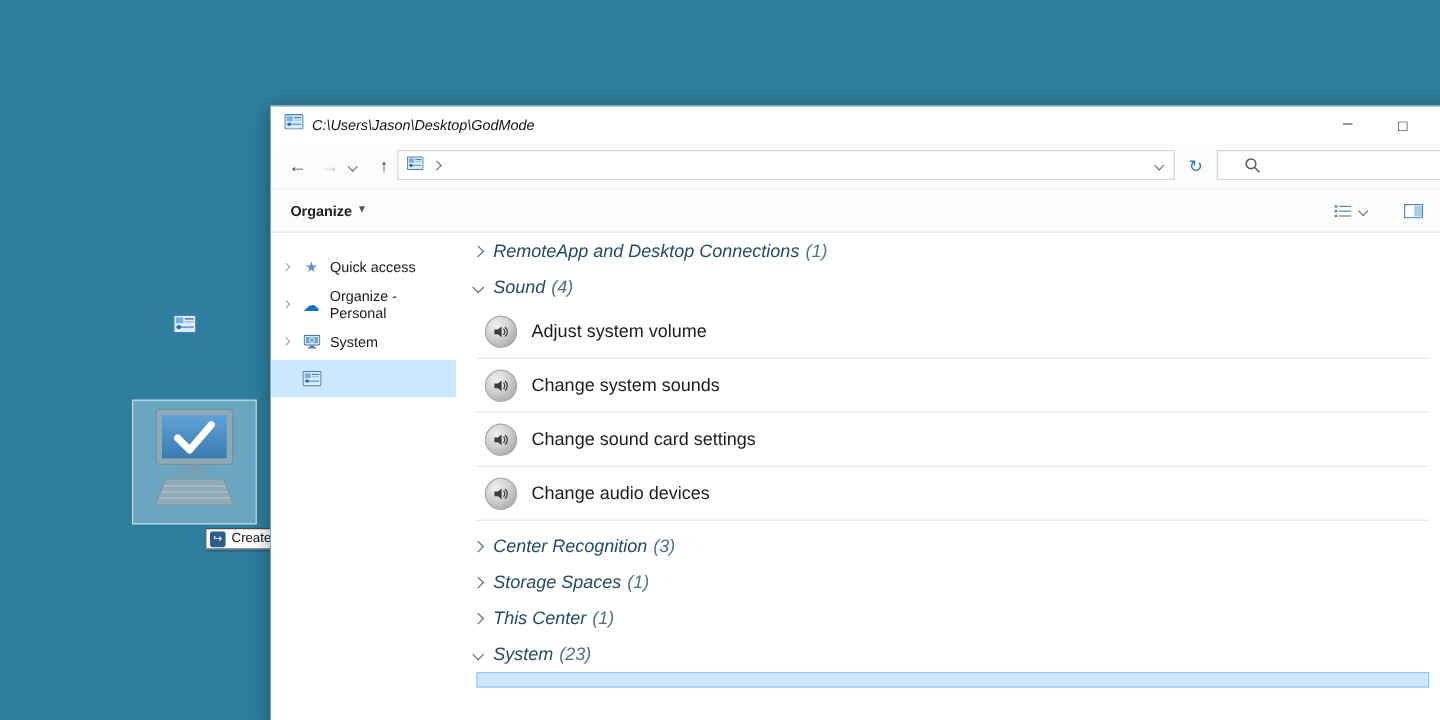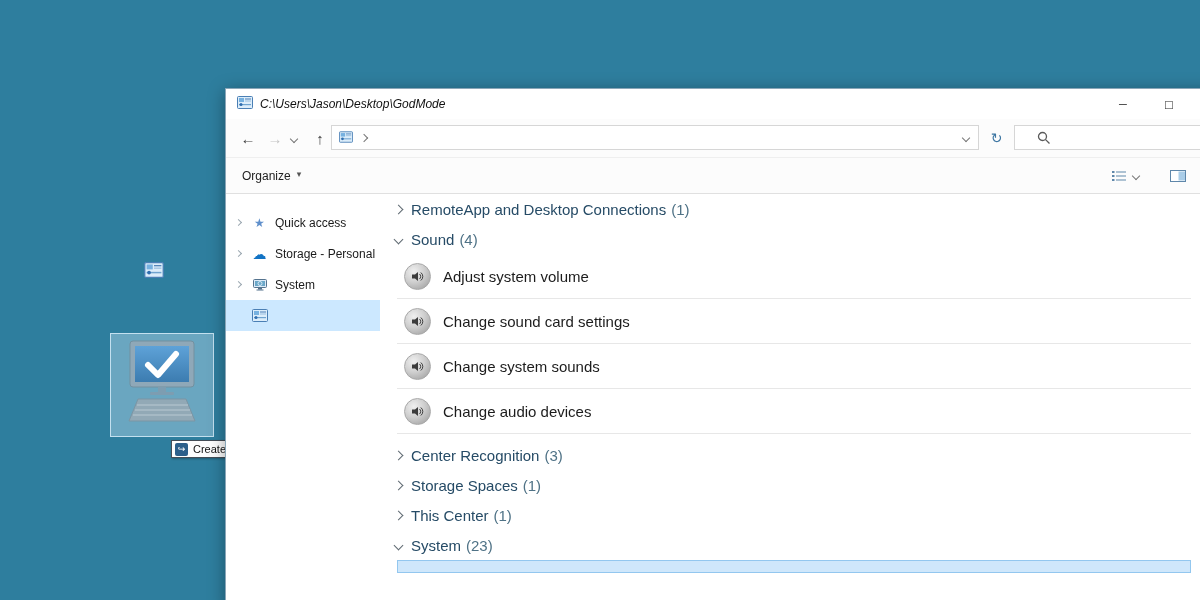--- a/index.html
+++ b/index.html
@@ -33,41 +33,41 @@
   .nav-up   { left:82px; width:24px; color:#3f3f3f; }
   .addressbar { position:absolute; left:105px; top:6px; width:648px; height:25px; background:#fff; border:1px solid #d6d6d6; box-sizing:border-box; display:flex; align-items:center; padding-left:7px; }
   .addr-crumb-chev { margin-left:8px; }
   .addr-dd { position:absolute; right:1px; top:1px; width:22px; height:21px; display:flex; align-items:center; justify-content:center; }
   .refresh-btn { position:absolute; left:757px; top:6px; width:27px; height:25px; display:flex; align-items:center; justify-content:center; color:#3e77a3; font-size:14px; }
   .searchbox { position:absolute; left:788px; top:6px; width:222px; height:25px; border:1px solid #d6d6d6; background:#fff; box-sizing:border-box; }
   .search-icon { position:absolute; left:22px; top:5px; }
 
   
   .toolbar { position:relative; height:35px; background:#fcfcfc; border-bottom:1px solid #e0e0e0; display:flex; align-items:center; }
-  .organize { margin-left:16px; font-size:12px; color:#222; display:flex; align-items:flex-start; gap:6px; cursor:default; }
+  .organize { margin-left:16px; font-size:12px; color:#222; display:flex; align-items:flex-start; gap:6px; cursor:default;font-weight:bold; }
   .organize .caret { font-size:9px; color:#555; }
   .view-btn { position:absolute; top:8px; height:20px; display:flex; align-items:center; gap:6px; }
   .view-btn.list { left:886px; }
   .view-btn.pane { left:944px; }
 
   
   .window-body { position:relative; height:430px; background:#fff; }
 
   
   .sidebar { position:absolute; left:0; top:0; width:154px; padding-top:13px; }
   .side-row { position:relative; height:31px; display:flex; align-items:center; font-size:12px; color:#1a1a1a; padding-left:25px; box-sizing:border-box; }
   .side-row.selected { background:#cce8ff; }
   .side-chev { position:absolute; left:10px; top:13px; }
   .side-icon { width:17px; margin-right:7px; display:inline-flex; justify-content:center; align-items:center; }
   .icon-star { color:#5f8fcb; font-size:12px; }
   .icon-cloud { color:#1273c4; font-size:14px; }
 
   
   .content { position:absolute; left:165px; top:0; width:800px; }
-  .group-header { height:30px; display:flex; align-items:center; font-size:15px; cursor:default; }
+  .group-header { height:30px; display:flex; align-items:center; font-size:15px; cursor:default;font-style:italic; }
   .group-header .chev { margin:0 9px 0 4px; }
   .gname { color:#264b66; }
   .gcount { color:#4f7286; margin-left:5px; }
   .task-row { position:relative; height:45px; display:flex; align-items:center; padding-left:13px; }
   .task-row::after { content:""; position:absolute; left:6px; right:0; bottom:0; height:1px; background:#e7e7e7; }
   .speaker { width:27px; height:27px; border-radius:50%; border:1px solid #a8a8a8; box-sizing:border-box;
              background:radial-gradient(circle at 35% 30%, #f0f0f0 0%, #cfcfcf 45%, #989898 100%);
              display:flex; align-items:center; justify-content:center; margin-right:12px; }
   .task-label { font-size:15px; color:#1c1c1c; }
   .spacer6 { height:6px; }
@@ -214,21 +214,21 @@
 
       <div class="sidebar">
         <div class="side-row">
           <span class="chev right micro side-chev"></span>
           <span class="side-icon icon-star">★</span>
           <span>Quick access</span>
         </div>
         <div class="side-row">
           <span class="chev right micro side-chev"></span>
           <span class="side-icon icon-cloud">☁</span>
-          <span>Storage - Personal</span>
+          <span>Organize - Personal</span>
         </div>
         <div class="side-row">
           <span class="chev right micro side-chev"></span>
           <span class="side-icon">
             <svg width="14" height="12" viewBox="0 0 14 12">
               <rect x="0.5" y="0.5" width="13" height="8" rx="1" fill="#dceaf7" stroke="#55738e"></rect>
               <rect x="2" y="2" width="10" height="5" fill="#6aa7c8"></rect>
               <circle cx="7" cy="4.5" r="2" fill="none" stroke="#eaf4fb" stroke-width="0.8"></circle>
               <rect x="5" y="9" width="4" height="1.5" fill="#55738e"></rect>
               <rect x="3.5" y="10.5" width="7" height="1" fill="#55738e"></rect>
@@ -277,31 +277,31 @@
           <span class="task-label">Adjust system volume</span>
         </div>
         <div class="task-row">
           <span class="speaker">
             <svg width="13" height="13" viewBox="0 0 13 13">
               <polygon points="1,4.5 4,4.5 7,2 7,11 4,8.5 1,8.5" fill="#3c3c3c"></polygon>
               <path d="M8.5 4 A3.2 3.2 0 0 1 8.5 9" stroke="#3c3c3c" fill="none"></path>
               <path d="M9.8 2.5 A5 5 0 0 1 9.8 10.5" stroke="#3c3c3c" fill="none"></path>
             </svg>
           </span>
-          <span class="task-label">Change sound card settings</span>
+          <span class="task-label">Change system sounds</span>
         </div>
         <div class="task-row">
           <span class="speaker">
             <svg width="13" height="13" viewBox="0 0 13 13">
               <polygon points="1,4.5 4,4.5 7,2 7,11 4,8.5 1,8.5" fill="#3c3c3c"></polygon>
               <path d="M8.5 4 A3.2 3.2 0 0 1 8.5 9" stroke="#3c3c3c" fill="none"></path>
               <path d="M9.8 2.5 A5 5 0 0 1 9.8 10.5" stroke="#3c3c3c" fill="none"></path>
             </svg>
           </span>
-          <span class="task-label">Change system sounds</span>
+          <span class="task-label">Change sound card settings</span>
         </div>
         <div class="task-row">
           <span class="speaker">
             <svg width="13" height="13" viewBox="0 0 13 13">
               <polygon points="1,4.5 4,4.5 7,2 7,11 4,8.5 1,8.5" fill="#3c3c3c"></polygon>
               <path d="M8.5 4 A3.2 3.2 0 0 1 8.5 9" stroke="#3c3c3c" fill="none"></path>
               <path d="M9.8 2.5 A5 5 0 0 1 9.8 10.5" stroke="#3c3c3c" fill="none"></path>
             </svg>
           </span>
           <span class="task-label">Change audio devices</span>

